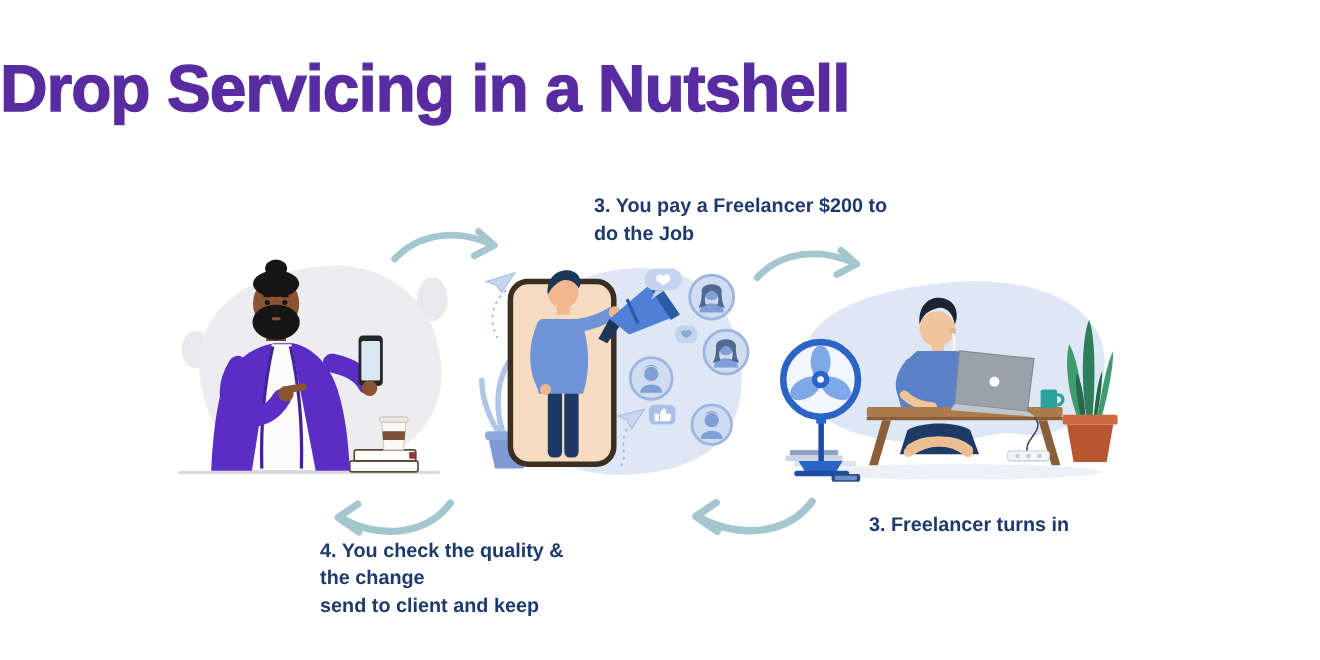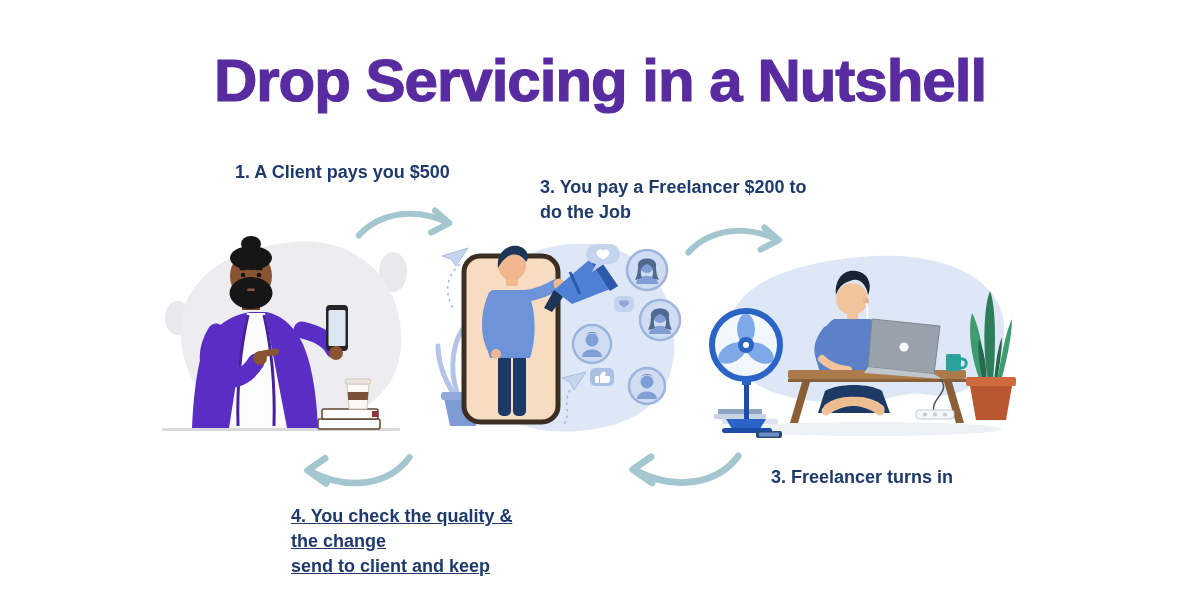--- a/index.html
+++ b/index.html
@@ -10,51 +10,50 @@
     height: 600px;
     background: #ffffff;
     overflow: hidden;
     font-family: "Liberation Sans", sans-serif;
   }
   .title {
     position: absolute;
     top: 46px;
     left: 0;
     width: 1200px;
-    text-align: center;
+    text-align: left;
     font-size: 60px;
     font-weight: 800;
     letter-spacing: -1px;
     color: #582ca0;
     -webkit-text-stroke: 1.2px #582ca0;
   }
   .step {
     position: absolute;
     font-size: 18px;
     font-weight: 700;
     color: #1e3a6d;
     line-height: 25px;
     white-space: nowrap;
   }
   .step1 { left: 235px; top: 160px; }
   .step2 { left: 540px; top: 175px; }
-  .step3 { left: 752px; top: 465px; width: 220px; text-align: center; }
-  .step4 { left: 291px; top: 504px; text-decoration: underline; }
+  .step3 { left: 752px; top: 465px; width: 220px; text-align: right; }
+  .step4 { left: 291px; top: 488px; }
   .abs { position: absolute; }
   svg { display: block; }
 </style>
 </head>
 <body>
 
 <div class="canvas">
 
   <h1 class="title">Drop Servicing in a Nutshell</h1>
 
   <div class="step step1">
-    <div>1. A Client pays you $500</div>
   </div>
   <div class="step step2">
     <div>3. You pay a Freelancer $200 to</div>
     <div>do the Job</div>
   </div>
   <div class="step step3">
     <div>3. Freelancer turns in</div>
   </div>
   <div class="step step4">
     <div>4. You check the quality &amp;</div>

